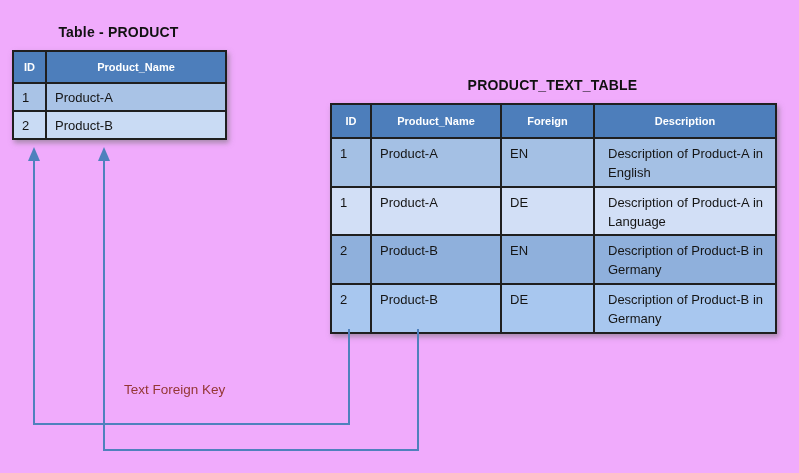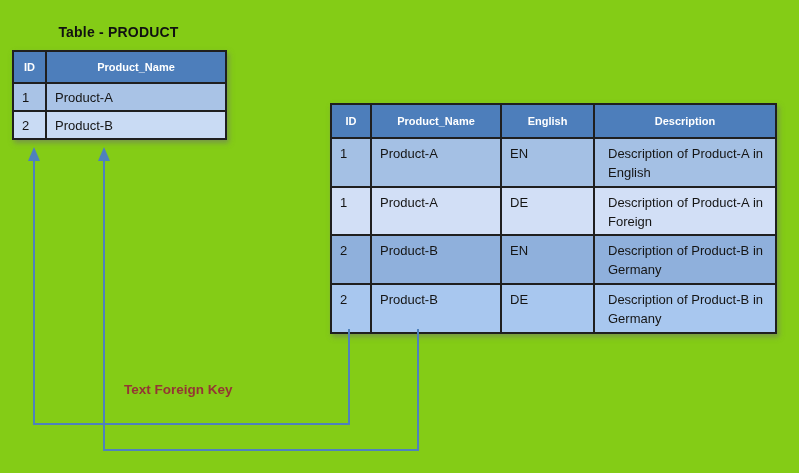--- a/index.html
+++ b/index.html
@@ -3,21 +3,21 @@
 <meta charset="utf-8">
 <style>
   * { margin: 0; padding: 0; box-sizing: border-box; }
   html, body { background: #ffffff; }
   body { font-family: "Liberation Sans", sans-serif; }
 
   .canvas {
     position: relative;
     width: 799px;
     height: 473px;
-    background: #84cc16;
+    background: #f0abfc;
     overflow: hidden;
   }
 
   .tbl-title {
     position: absolute;
     text-align: center;
     font-size: 14px;
     font-weight: bold;
     color: #111111;
     letter-spacing: 0.2px;
@@ -73,21 +73,20 @@
     pointer-events: none;
   }
 
   .fk-label {
     position: absolute;
     left: 124px;
     top: 382px;
     font-size: 13.5px;
     color: #943634;
     white-space: nowrap;
-    font-weight: bold;
   }
 </style>
 </head>
 <body>
 
 <div class="canvas">
 
   <div class="tbl-title product-title">Table - PRODUCT</div>
 
   <table class="tbl product-tbl">
@@ -106,48 +105,49 @@
         <td>1</td>
         <td>Product-A</td>
       </tr>
       <tr class="p-row-1">
         <td>2</td>
         <td>Product-B</td>
       </tr>
     </tbody>
   </table>
 
+  <div class="tbl-title text-title">PRODUCT_TEXT_TABLE</div>
 
   <table class="tbl text-tbl">
     <colgroup>
       <col style="width:40px">
         <col style="width:130px">
         <col style="width:93px">
         <col style="width:182px">
     </colgroup>
     <thead>
       <tr>
         <th>ID</th>
         <th>Product_Name</th>
-        <th>English</th>
+        <th>Foreign</th>
         <th>Description</th>
       </tr>
     </thead>
     <tbody>
       <tr class="t-row-0">
         <td>1</td>
         <td>Product-A</td>
         <td>EN</td>
         <td class="desc-cell">Description of Product-A in English</td>
       </tr>
       <tr class="t-row-1">
         <td>1</td>
         <td>Product-A</td>
         <td>DE</td>
-        <td class="desc-cell">Description of Product-A in Foreign</td>
+        <td class="desc-cell">Description of Product-A in Language</td>
       </tr>
       <tr class="t-row-2">
         <td>2</td>
         <td>Product-B</td>
         <td>EN</td>
         <td class="desc-cell">Description of Product-B in Germany</td>
       </tr>
       <tr class="t-row-3">
         <td>2</td>
         <td>Product-B</td>

